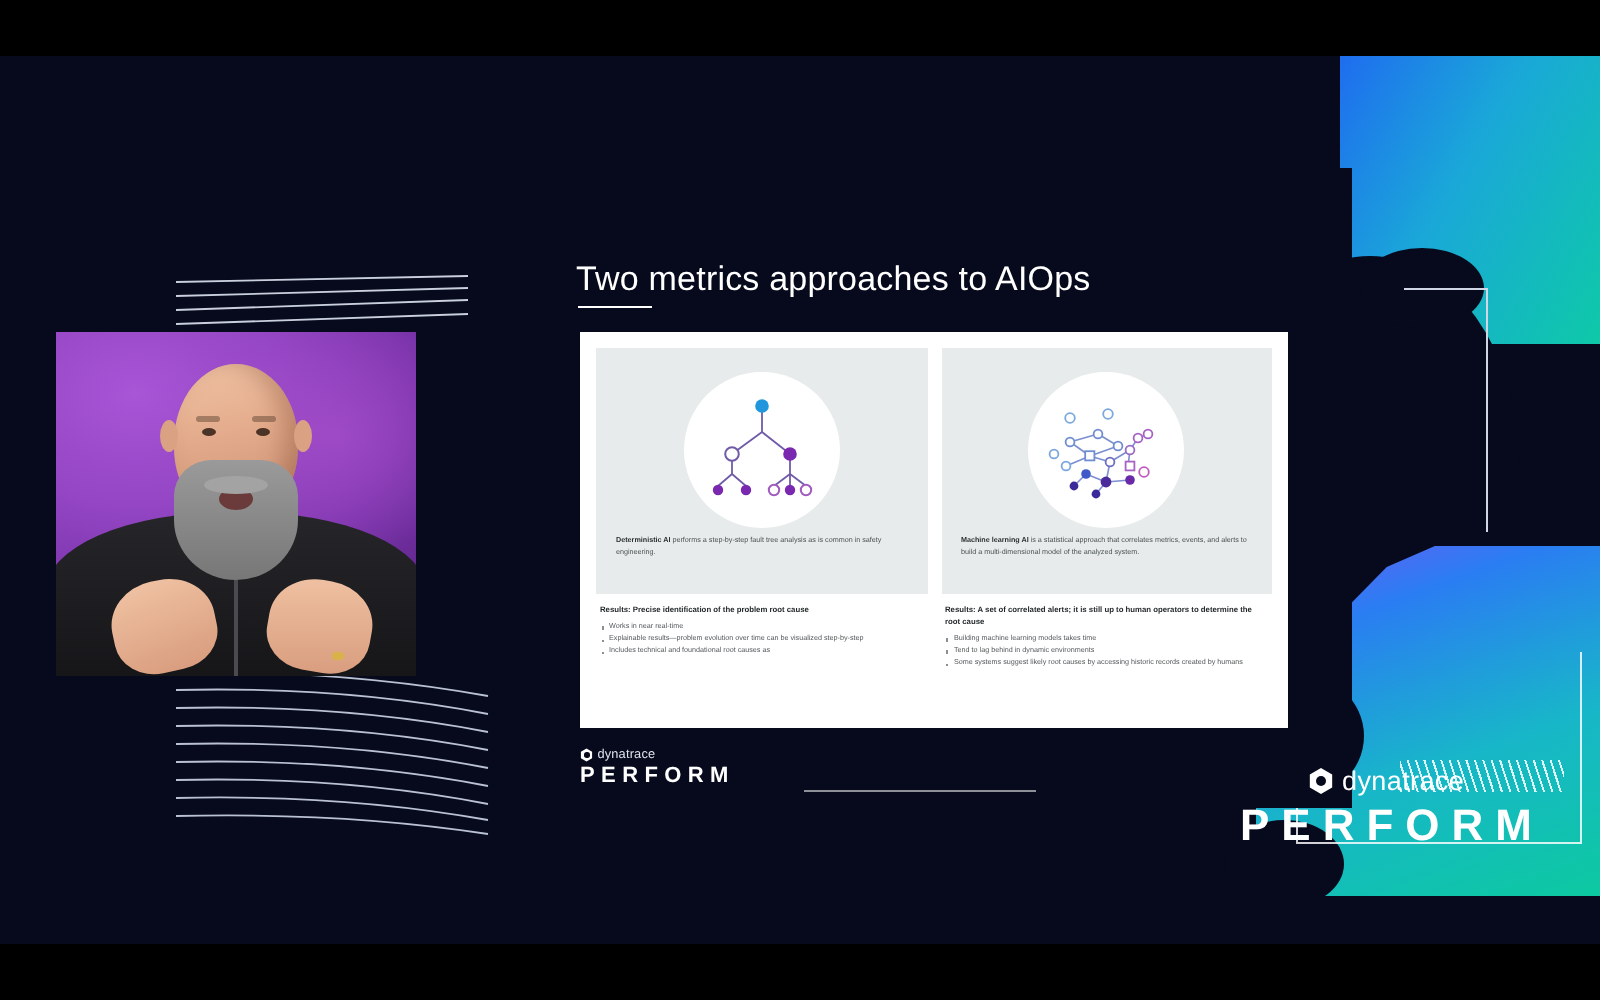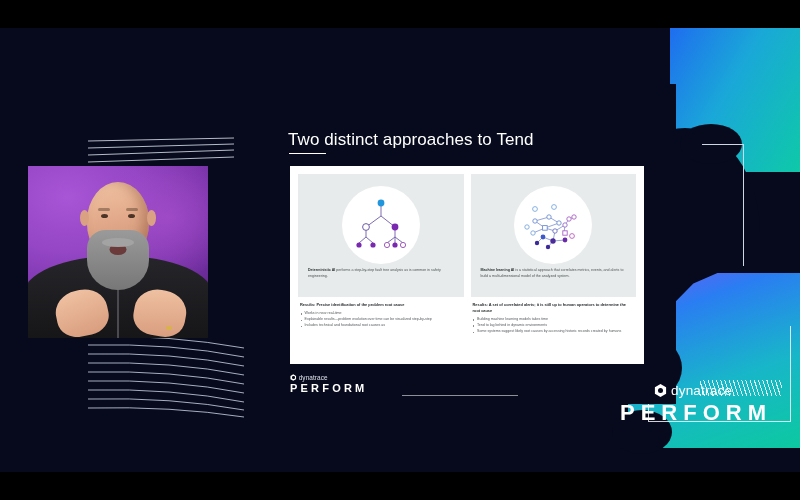--- a/index.html
+++ b/index.html
@@ -312,21 +312,21 @@
       <div class="p-beard"></div>
       <div class="p-mouth"></div>
       <div class="p-mustache"></div>
       <div class="p-hand-l"></div>
       <div class="p-hand-r"></div>
       <div class="p-ring"></div>
     </div>
 
     <div id="slide">
 
-      <div class="slide-title">Two distinct approaches to Tend</div>
+      <div class="slide-title">Two metrics approaches to AIOps</div>
       <div class="title-underline"></div>
 
       <div class="card">
 
         <div class="panels">
 
           <div class="panel">
             <div class="panel-figure">
               <div class="fig-circle">
                 <svg width="62" height="58" viewBox="0 0 62 58">

